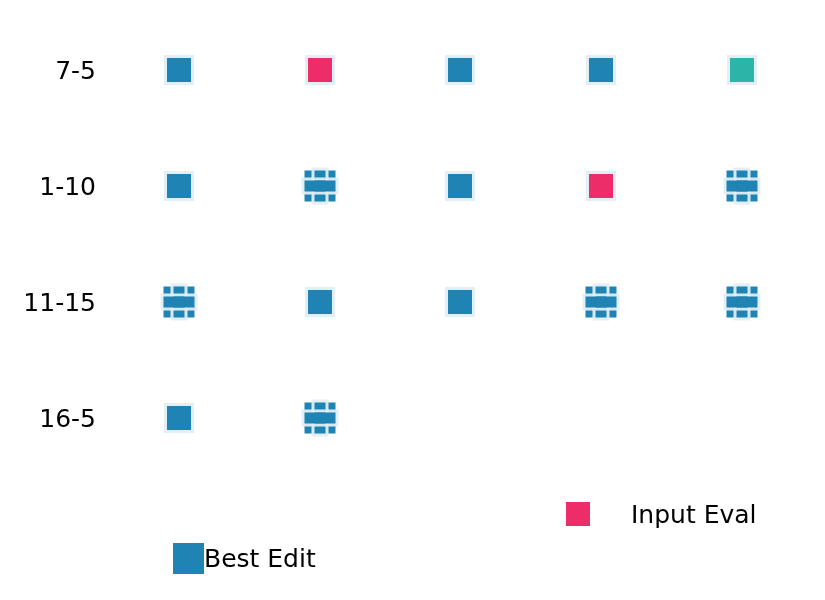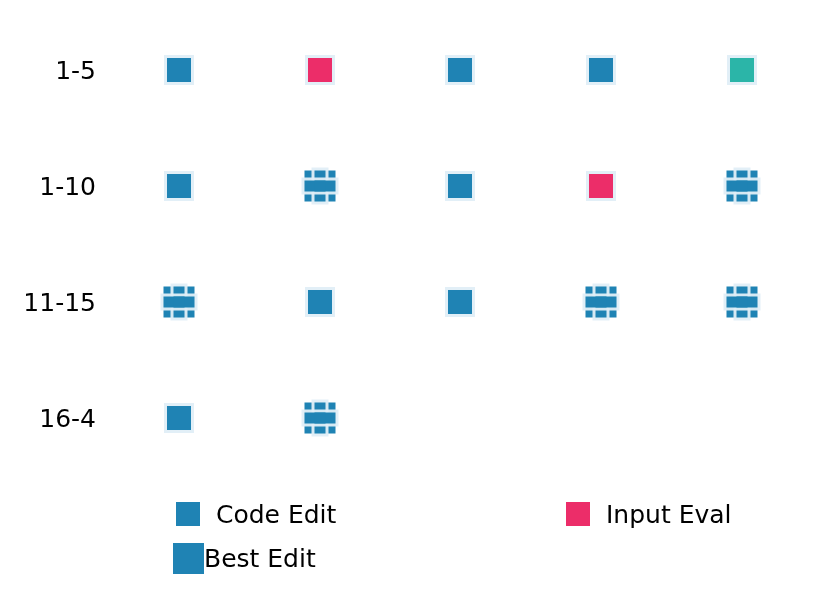--- a/index.html
+++ b/index.html
@@ -146,21 +146,21 @@
     white-space: nowrap;
   }
 </style>
 </head>
 <body>
 
 <div id="figure">
 
   <div id="plot-area">
       <div class="row-label-slot" style="top: 70px; width: 96px;">
-        <div class="row-label" style="top: 0px;">1-5</div>
+        <div class="row-label" style="top: 0px;">7-5</div>
       </div>
       <div class="marker square" style="left: 179px; top: 70px;">
         <span class="glyph" style="background: rgb(31, 131, 180);"></span>
       </div>
       <div class="marker square" style="left: 320px; top: 70px;">
         <span class="glyph" style="background: rgb(236, 45, 105);"></span>
       </div>
       <div class="marker square" style="left: 460px; top: 70px;">
         <span class="glyph" style="background: rgb(31, 131, 180);"></span>
       </div>
@@ -210,39 +210,35 @@
         <span class="glyph" style="background: rgb(31, 131, 180);">
           <span class="core" style="background: rgb(31, 131, 180);"></span>
         </span>
       </div>
       <div class="marker plus" style="left: 742px; top: 302px;">
         <span class="glyph" style="background: rgb(31, 131, 180);">
           <span class="core" style="background: rgb(31, 131, 180);"></span>
         </span>
       </div>
       <div class="row-label-slot" style="top: 418px; width: 96px;">
-        <div class="row-label" style="top: 0px;">16-4</div>
+        <div class="row-label" style="top: 0px;">16-5</div>
       </div>
       <div class="marker square" style="left: 179px; top: 418px;">
         <span class="glyph" style="background: rgb(31, 131, 180);"></span>
       </div>
       <div class="marker plus" style="left: 320px; top: 418px;">
         <span class="glyph" style="background: rgb(31, 131, 180);">
           <span class="core" style="background: rgb(31, 131, 180);"></span>
         </span>
       </div>
     </div>
 
   <div id="legend">
       <div class="legend-row" style="top: 0px;">
-        <div class="legend-entry" style="position: absolute; left: 176px; top: 0px;">
-          <span class="legend-swatch square" style="background: rgb(31, 131, 180);"></span>
-          <span class="legend-text" style="margin-left: 16px;">Code Edit</span>
-        </div>
-        <div class="legend-entry" style="position: absolute; left: 566px; top: 0px;">
+        <div class="legend-entry" style="position: absolute; left: 566px; top: 0px; gap: 25px;">
           <span class="legend-swatch square" style="background: rgb(236, 45, 105);"></span>
           <span class="legend-text" style="margin-left: 16px;">Input Eval</span>
         </div>
       </div>
       <div class="legend-row" style="top: 44px;">
         <div class="legend-entry" style="position: absolute; left: 173px; top: 0px;">
           <span class="legend-swatch plus" style="background: rgb(31, 131, 180);">
             <span class="barv" style="background: rgb(31, 131, 180);"></span>
             <span class="barh" style="background: rgb(31, 131, 180);"></span>
           </span>

